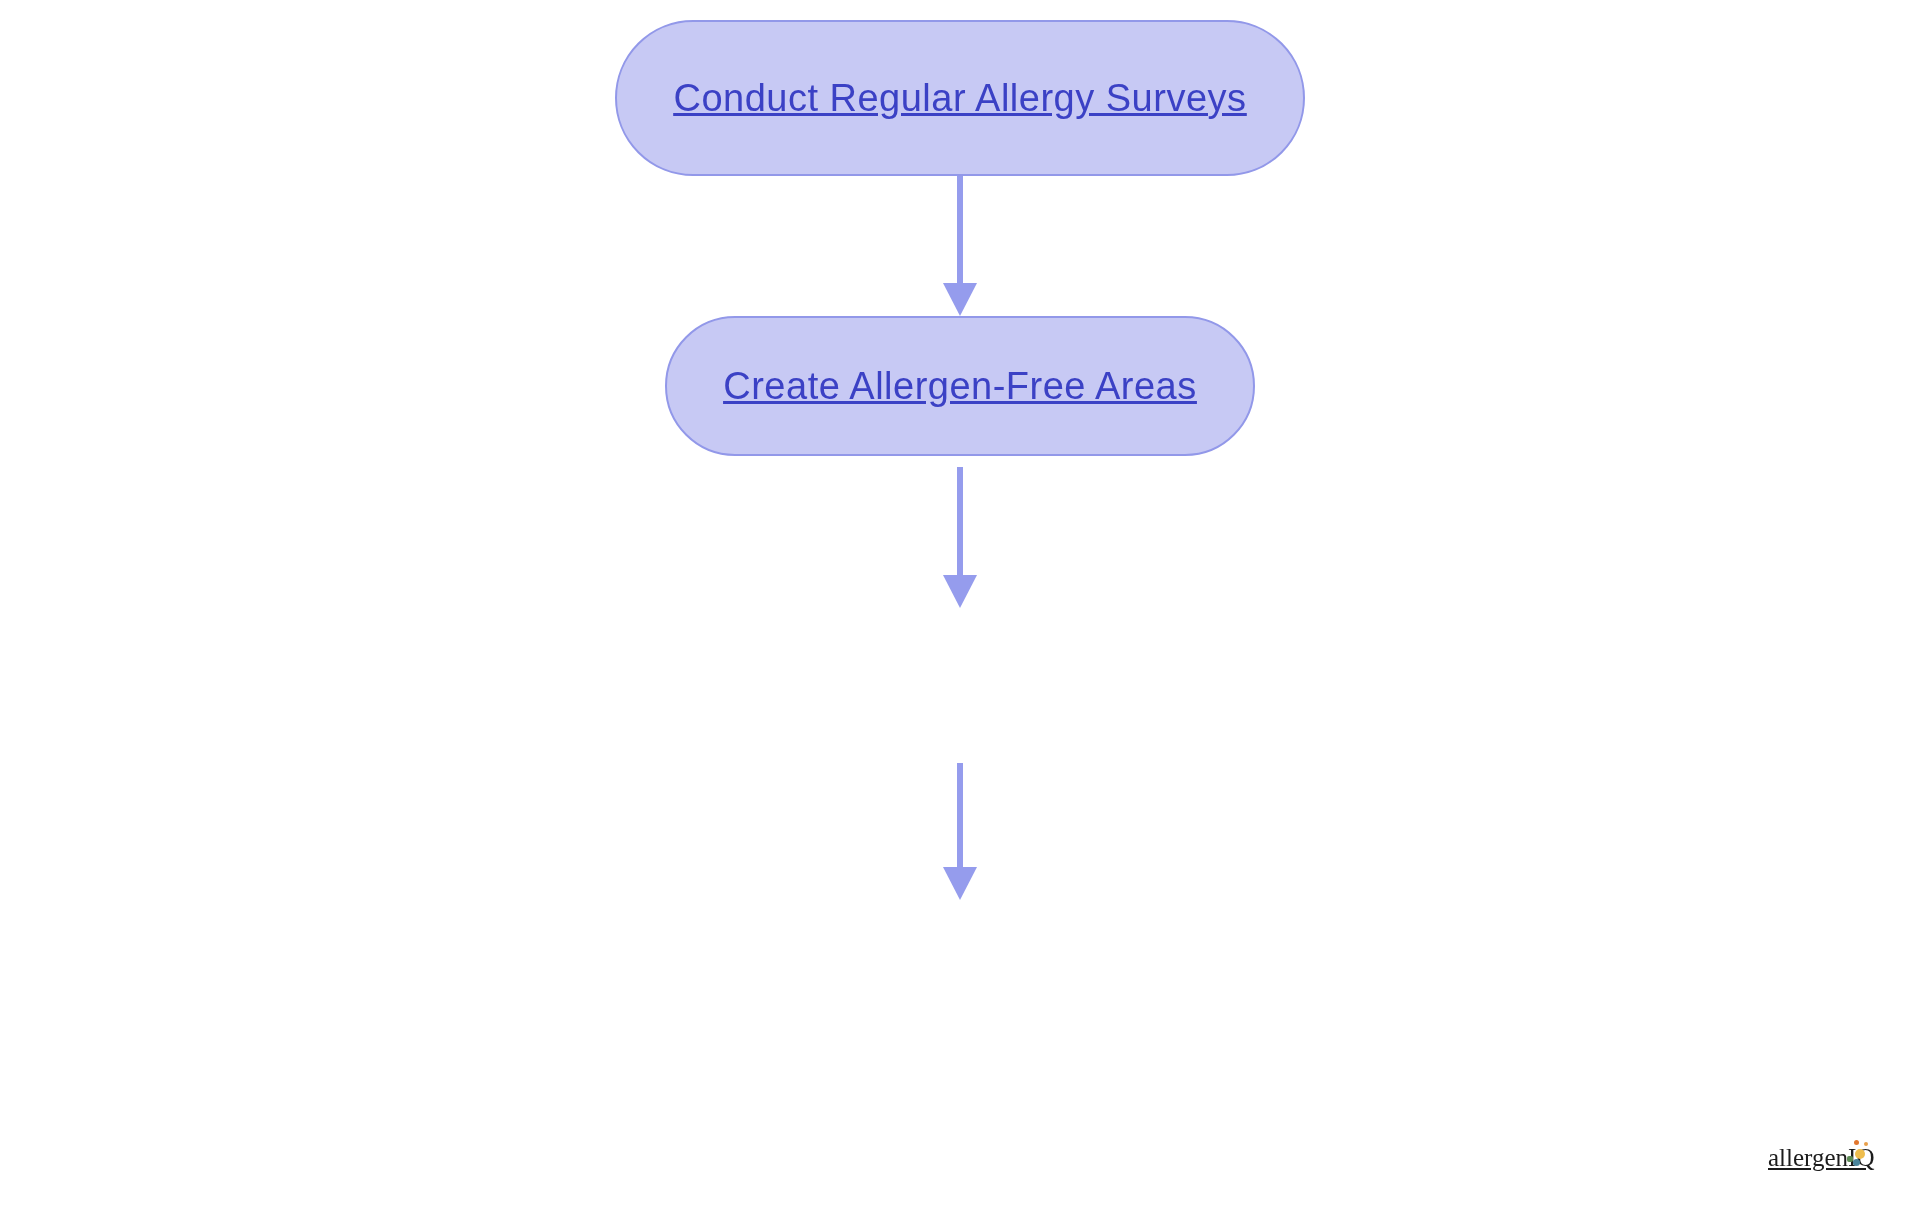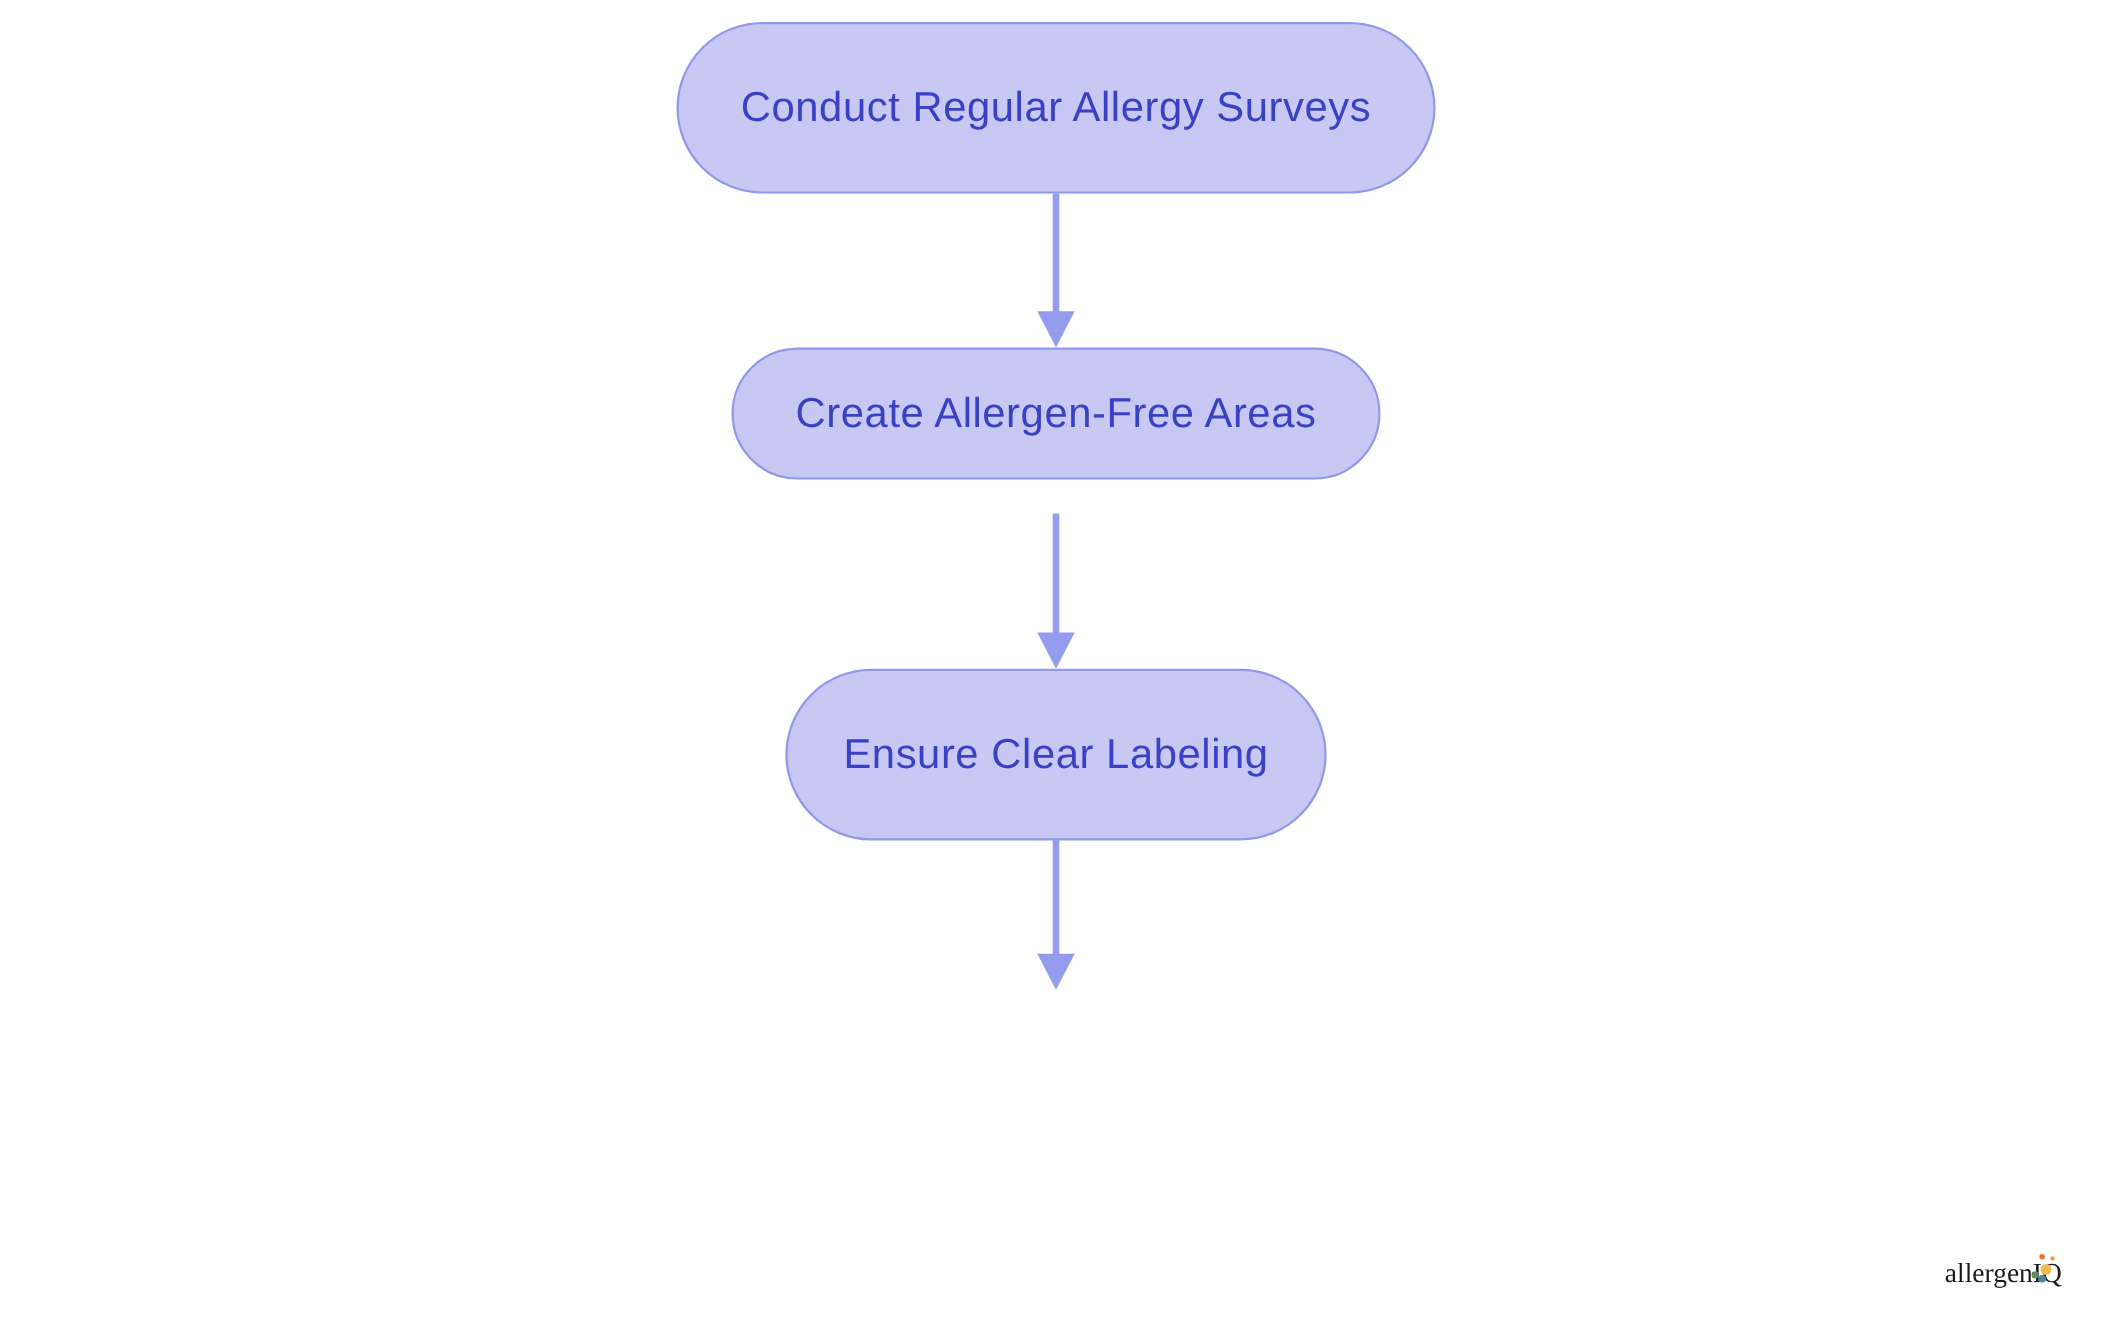--- a/index.html
+++ b/index.html
@@ -3,21 +3,21 @@
 <meta charset="utf-8">
 <style>
   :root {
     --background: #ffffff;
     --node-fill: #c7c9f4;
     --node-border: #9298e9;
     --node-text: #3b41c5;
     --arrow: #959ced;
     --logo-text: #1c1c1c;
   }
-  * { box-sizing: border-box; }
+  * { box-sizing: border-box; text-decoration: underline; }
   html, body { margin: 0; padding: 0; }
   body {
     font-family: "Liberation Sans", sans-serif;
     background: #ffffff;
   }
   .canvas {
     position: relative;
     width: 1920px;
     height: 1215px;
     background: var(--background);
@@ -31,21 +31,21 @@
     display: flex;
     align-items: center;
     justify-content: center;
     text-align: center;
     color: var(--node-text);
     font-size: 38px;
     letter-spacing: 0.5px;
     font-weight: 400;
   }
   #node-1 { left: 615px; top: 20px;  width: 690px; height: 156px; }
-  #node-2 { left: 665px; top: 316px; width: 590px; height: 120px; }
+  #node-2 { left: 665px; top: 316px; width: 590px; height: 140px; }
   #node-3 { left: 714px; top: 608px; width: 492px; height: 156px; }
   #node-4 { left: 625px; top: 902px; width: 672px; height: 157px; }
 
   .arrow-line {
     position: absolute;
     left: 957px;
     width: 6px;
     background: var(--arrow);
   }
   .arrow-head {
@@ -109,23 +109,20 @@
   <div class="arrow-line" id="arrow-1-line"></div>
   <div class="arrow-head" id="arrow-1-head"></div>
 
   <div class="flow-node" id="node-2">
     <span>Create Allergen-Free Areas</span>
   </div>
 
   <div class="arrow-line" id="arrow-2-line"></div>
   <div class="arrow-head" id="arrow-2-head"></div>
 
-  <div class="flow-node" id="node-3">
-    <span>Ensure Clear Labeling</span>
-  </div>
 
   <div class="arrow-line" id="arrow-3-line"></div>
   <div class="arrow-head" id="arrow-3-head"></div>
 
 
   <div class="logo">
     <span>allergenIQ</span>
     <span class="dot dot-orange"></span>
     <span class="dot dot-orange-small"></span>
     <span class="dot dot-gold"></span>

